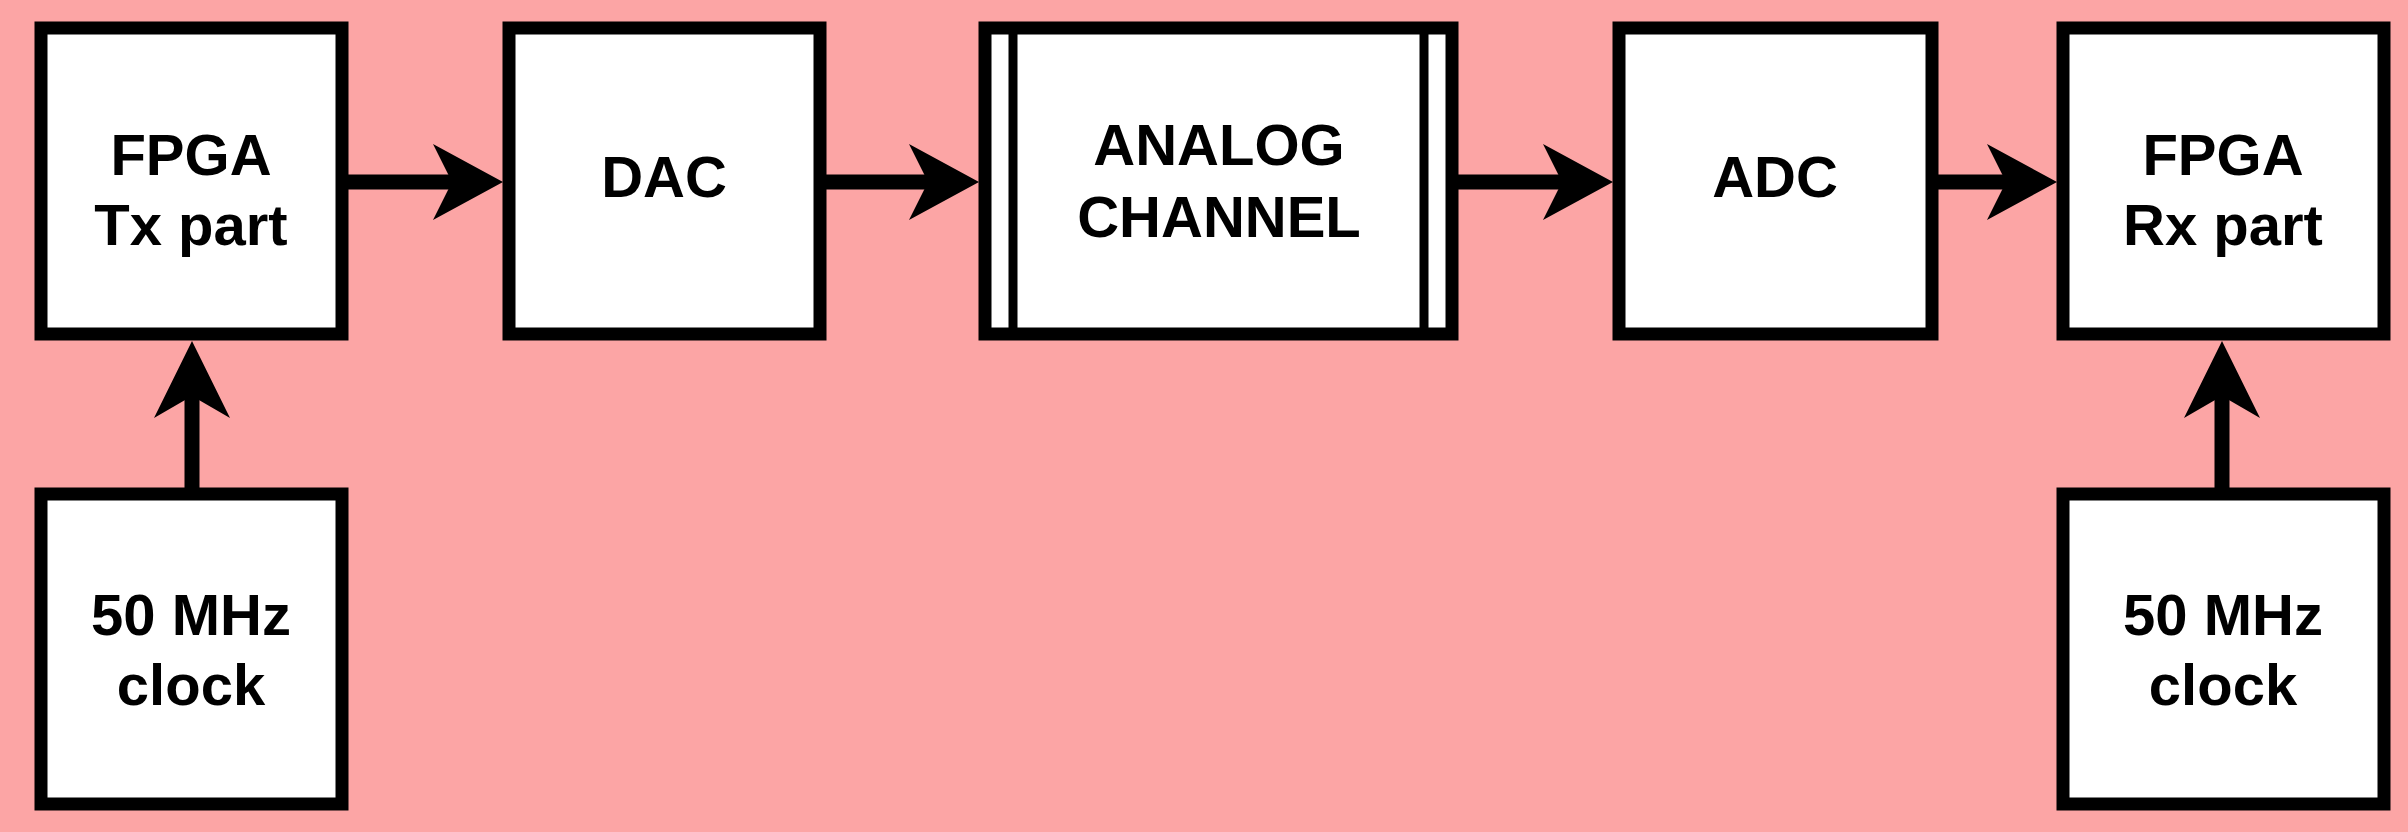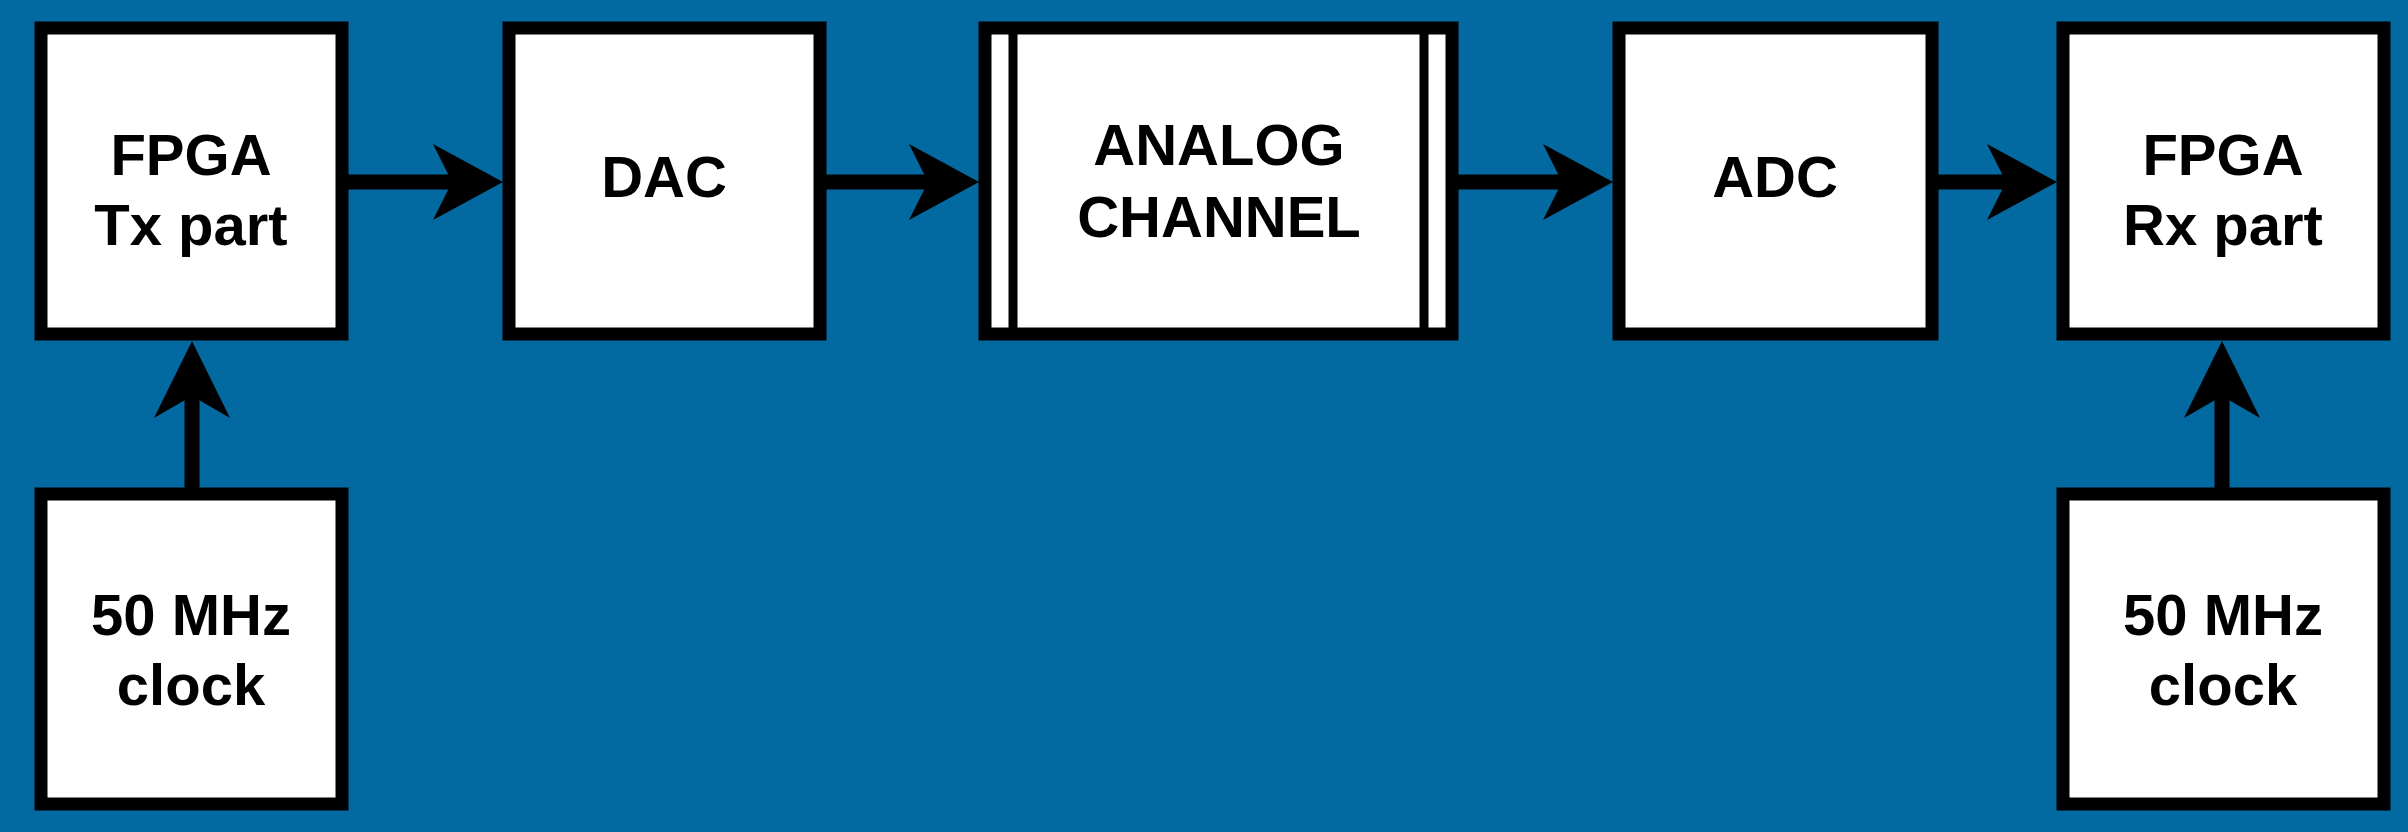--- a/index.html
+++ b/index.html
@@ -8,21 +8,21 @@
     padding: 0;
     background: #ffffff;
   }
   body {
     font-family: "Liberation Sans", sans-serif;
   }
   #diagram-root {
     position: relative;
     width: 2408px;
     height: 832px;
-    background: #0369a1;
+    background: #fca5a5;
     overflow: hidden;
   }
   #diagram-svg {
     position: absolute;
     left: 0;
     top: 0;
     width: 2408px;
     height: 832px;
     display: block;
   }

